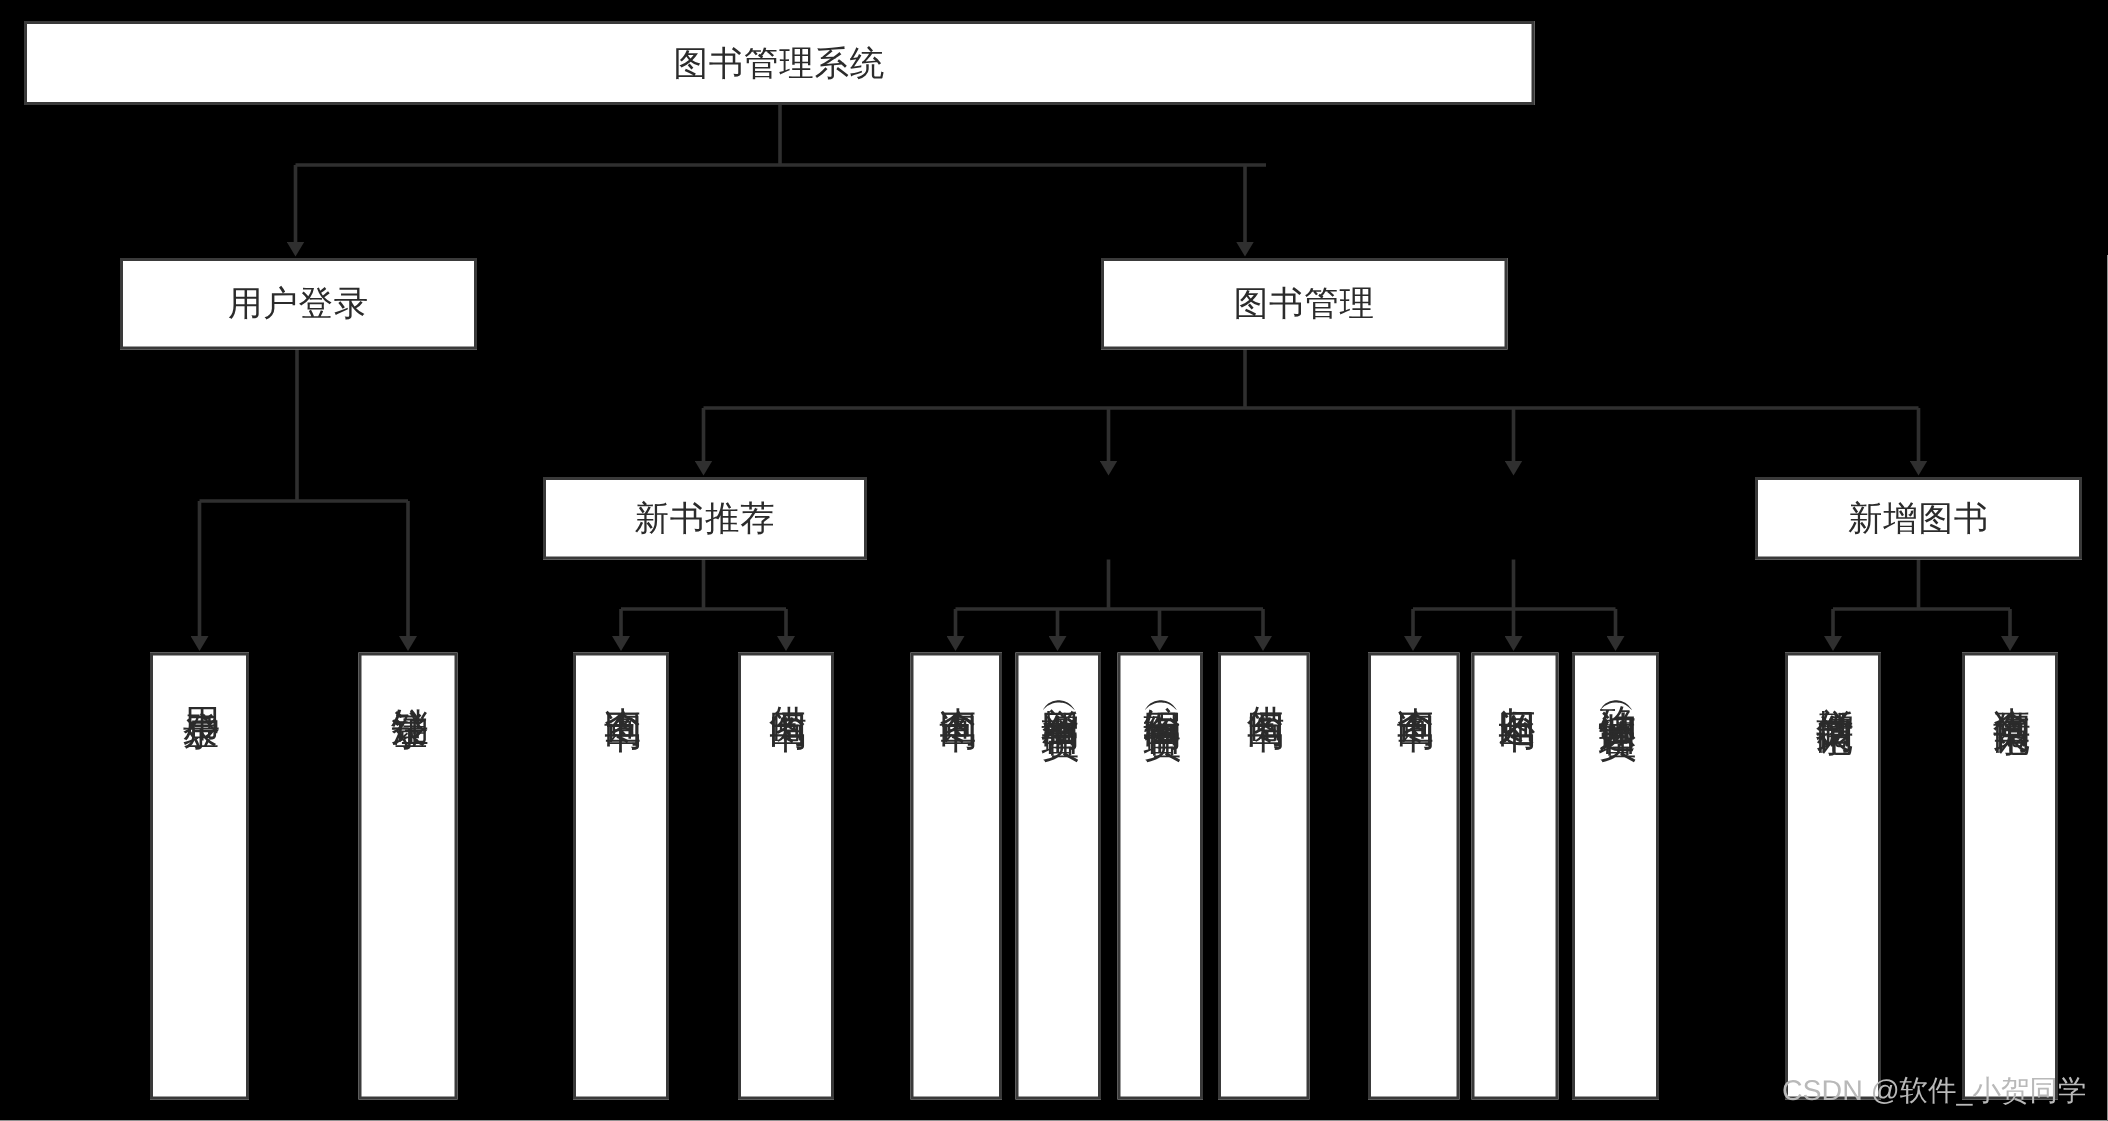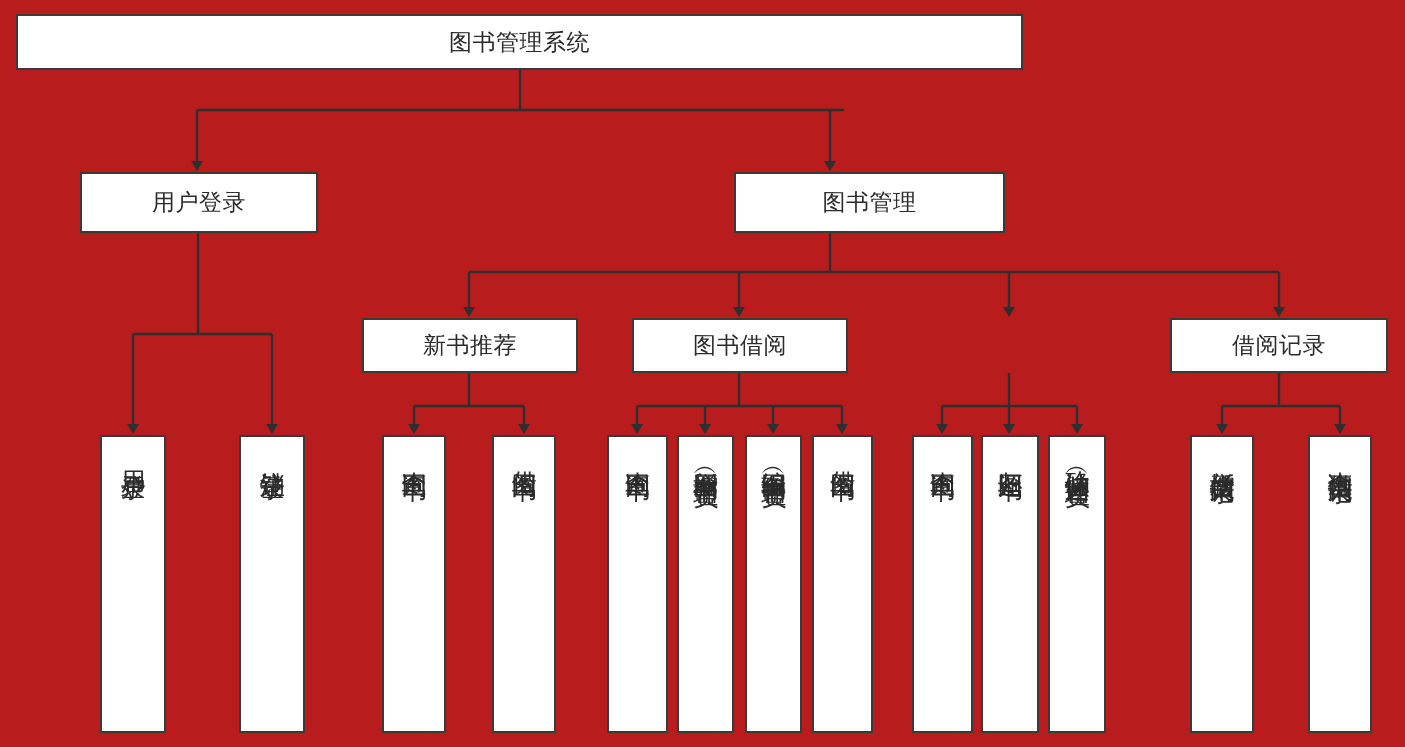--- a/index.html
+++ b/index.html
@@ -7,21 +7,21 @@
     padding: 0;
     background: #ffffff;
   }
   body {
     font-family: "Liberation Sans", "DejaVu Sans", sans-serif;
   }
   #canvas {
     position: relative;
     width: 1405px;
     height: 747px;
-    background: #b91c1c;
+    background: #000000;
     overflow: hidden;
   }
   svg#wires {
     position: absolute;
     left: 0;
     top: 0;
     width: 1405px;
     height: 747px;
     pointer-events: none;
   }
@@ -134,25 +134,22 @@
   <div class="node h" style="left:80px; top:172px; width:238px; height:61px;">
     <span class="label">用户登录</span>
   </div>
   <div class="node h" style="left:712px; top:172px; width:271px; height:61px;margin-left:22px;">
     <span class="label">图书管理</span>
   </div>
 
   <div class="node h" style="left:362px; top:318px; width:216px; height:55px;align-items:center;">
     <span class="label">新书推荐</span>
   </div>
-  <div class="node h" style="left:632px; top:318px; width:216px; height:55px;">
-    <span class="label">图书借阅</span>
-  </div>
   <div class="node h" style="left:1170px; top:318px; width:218px; height:55px;">
-    <span class="label">借阅记录</span>
+    <span class="label">新增图书</span>
   </div>
 
   <div class="node v" style="left:100px; top:435px; width:66px; height:298px;">
     <span class="label">用户登录</span>
   </div>
   <div class="node v" style="left:239px; top:435px; width:66px; height:298px;">
     <span class="label">注销登录</span>
   </div>
 
   <div class="node v" style="left:382px; top:435px; width:64px; height:298px;">
@@ -185,14 +182,15 @@
     <span class="label">确认归还（管理员）</span>
   </div>
 
   <div class="node v" style="left:1190px; top:435px; width:64px; height:298px;">
     <span class="label">新增借阅记录</span>
   </div>
   <div class="node v" style="left:1308px; top:435px; width:64px; height:298px;">
     <span class="label">查询借阅记录</span>
   </div>
 
+  <div class="watermark">CSDN @软件_小贺同学</div>
 
 </div>
 
 </body></html>

